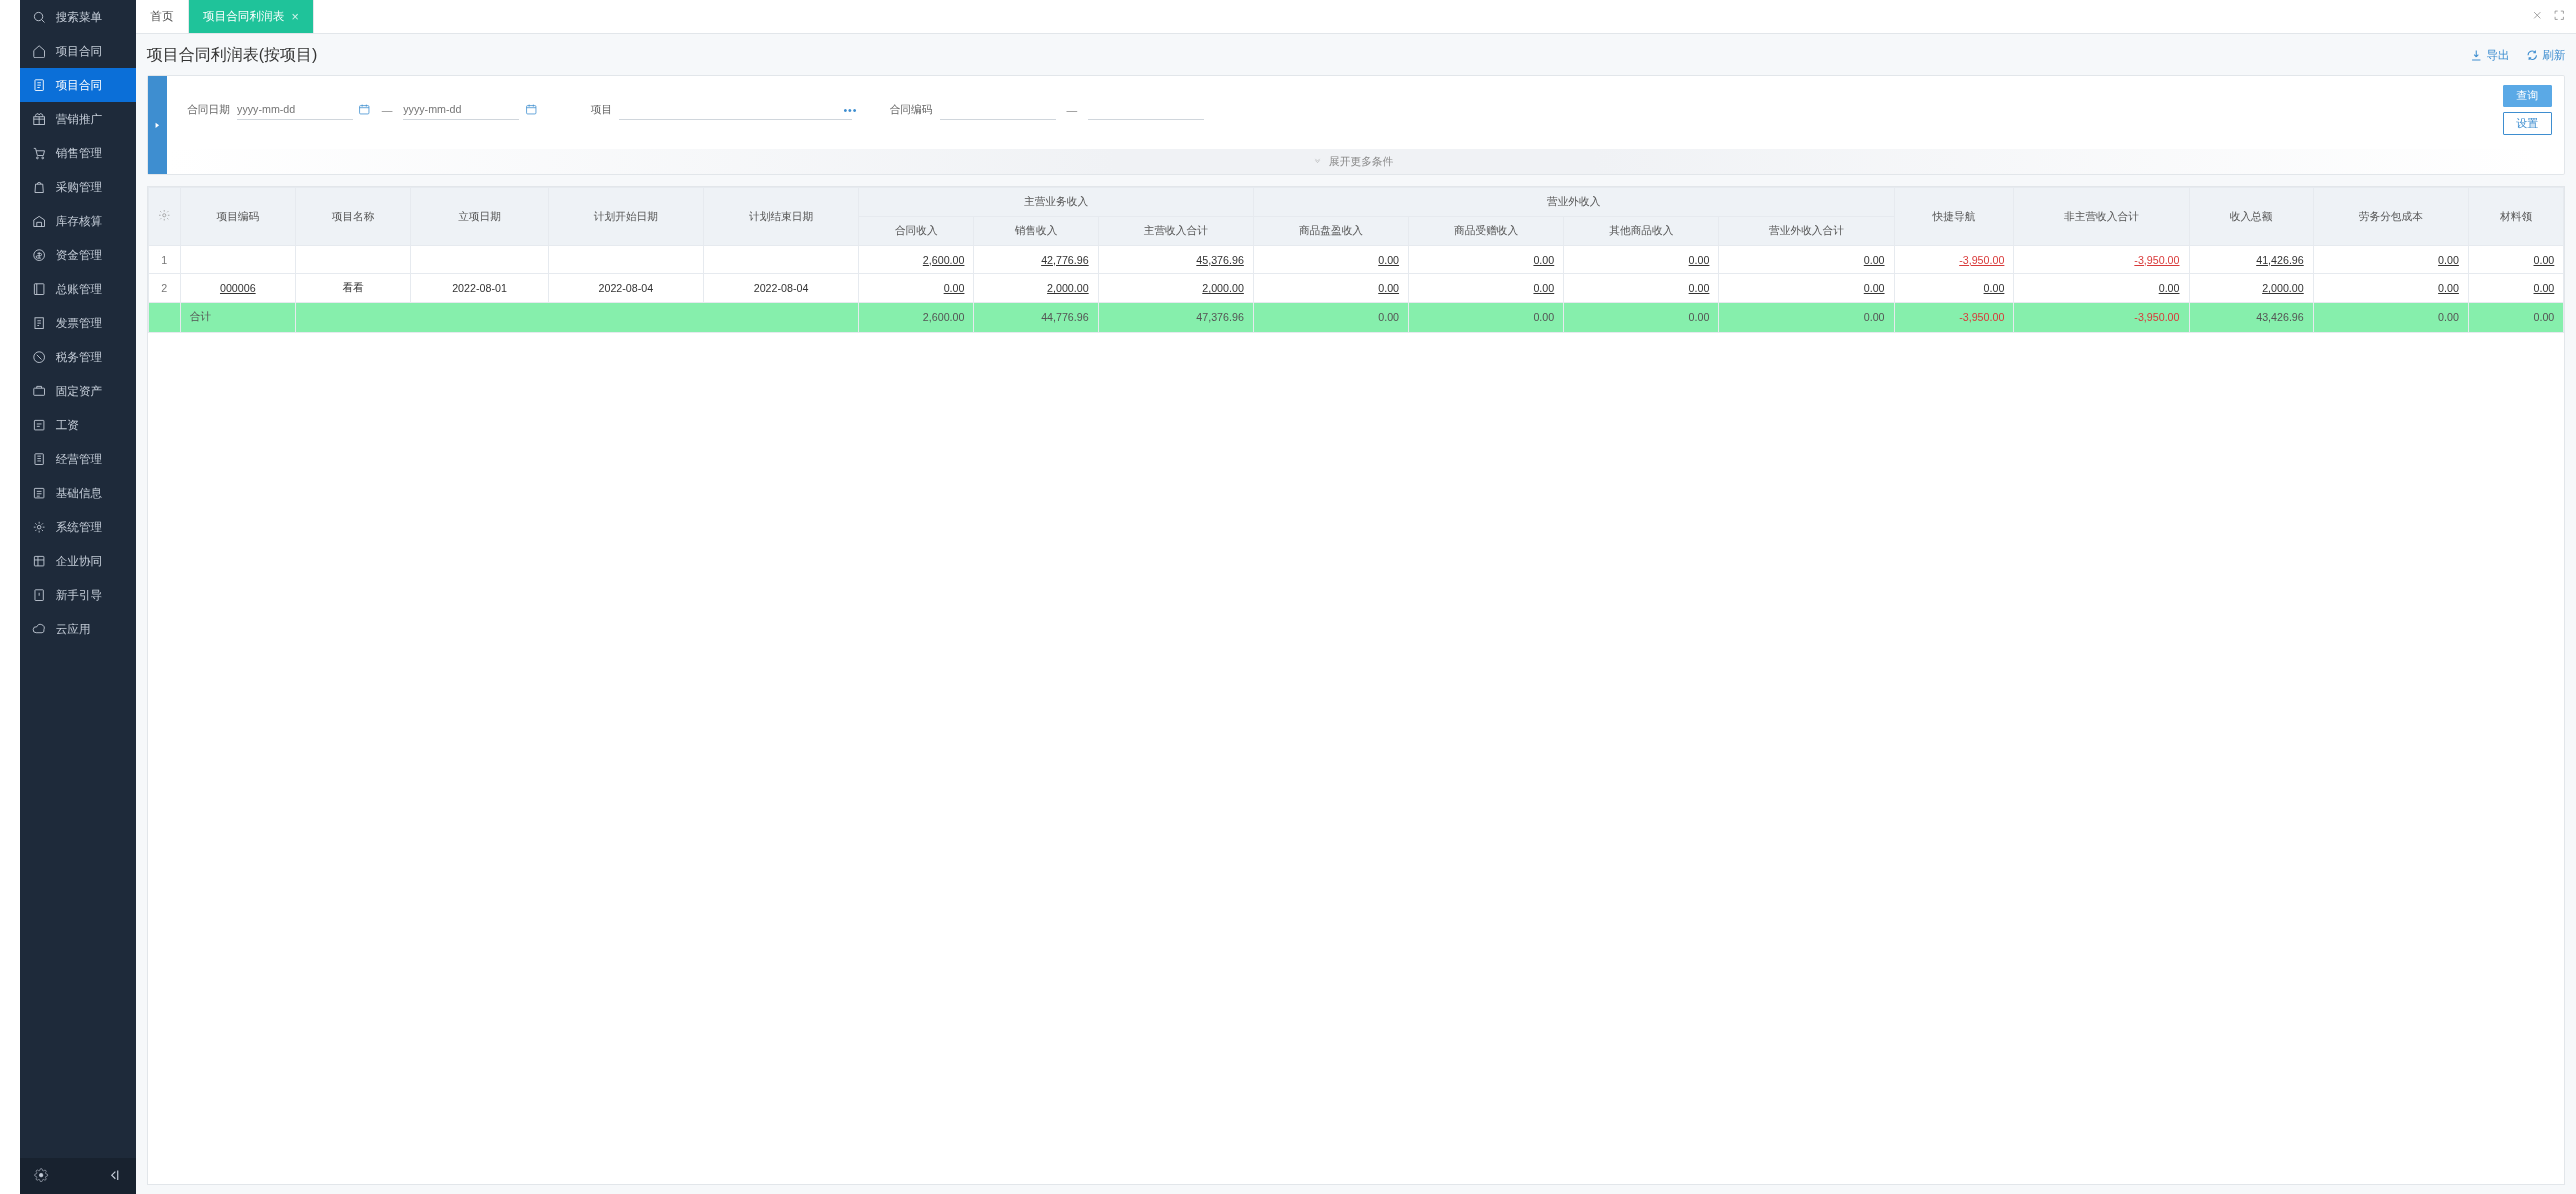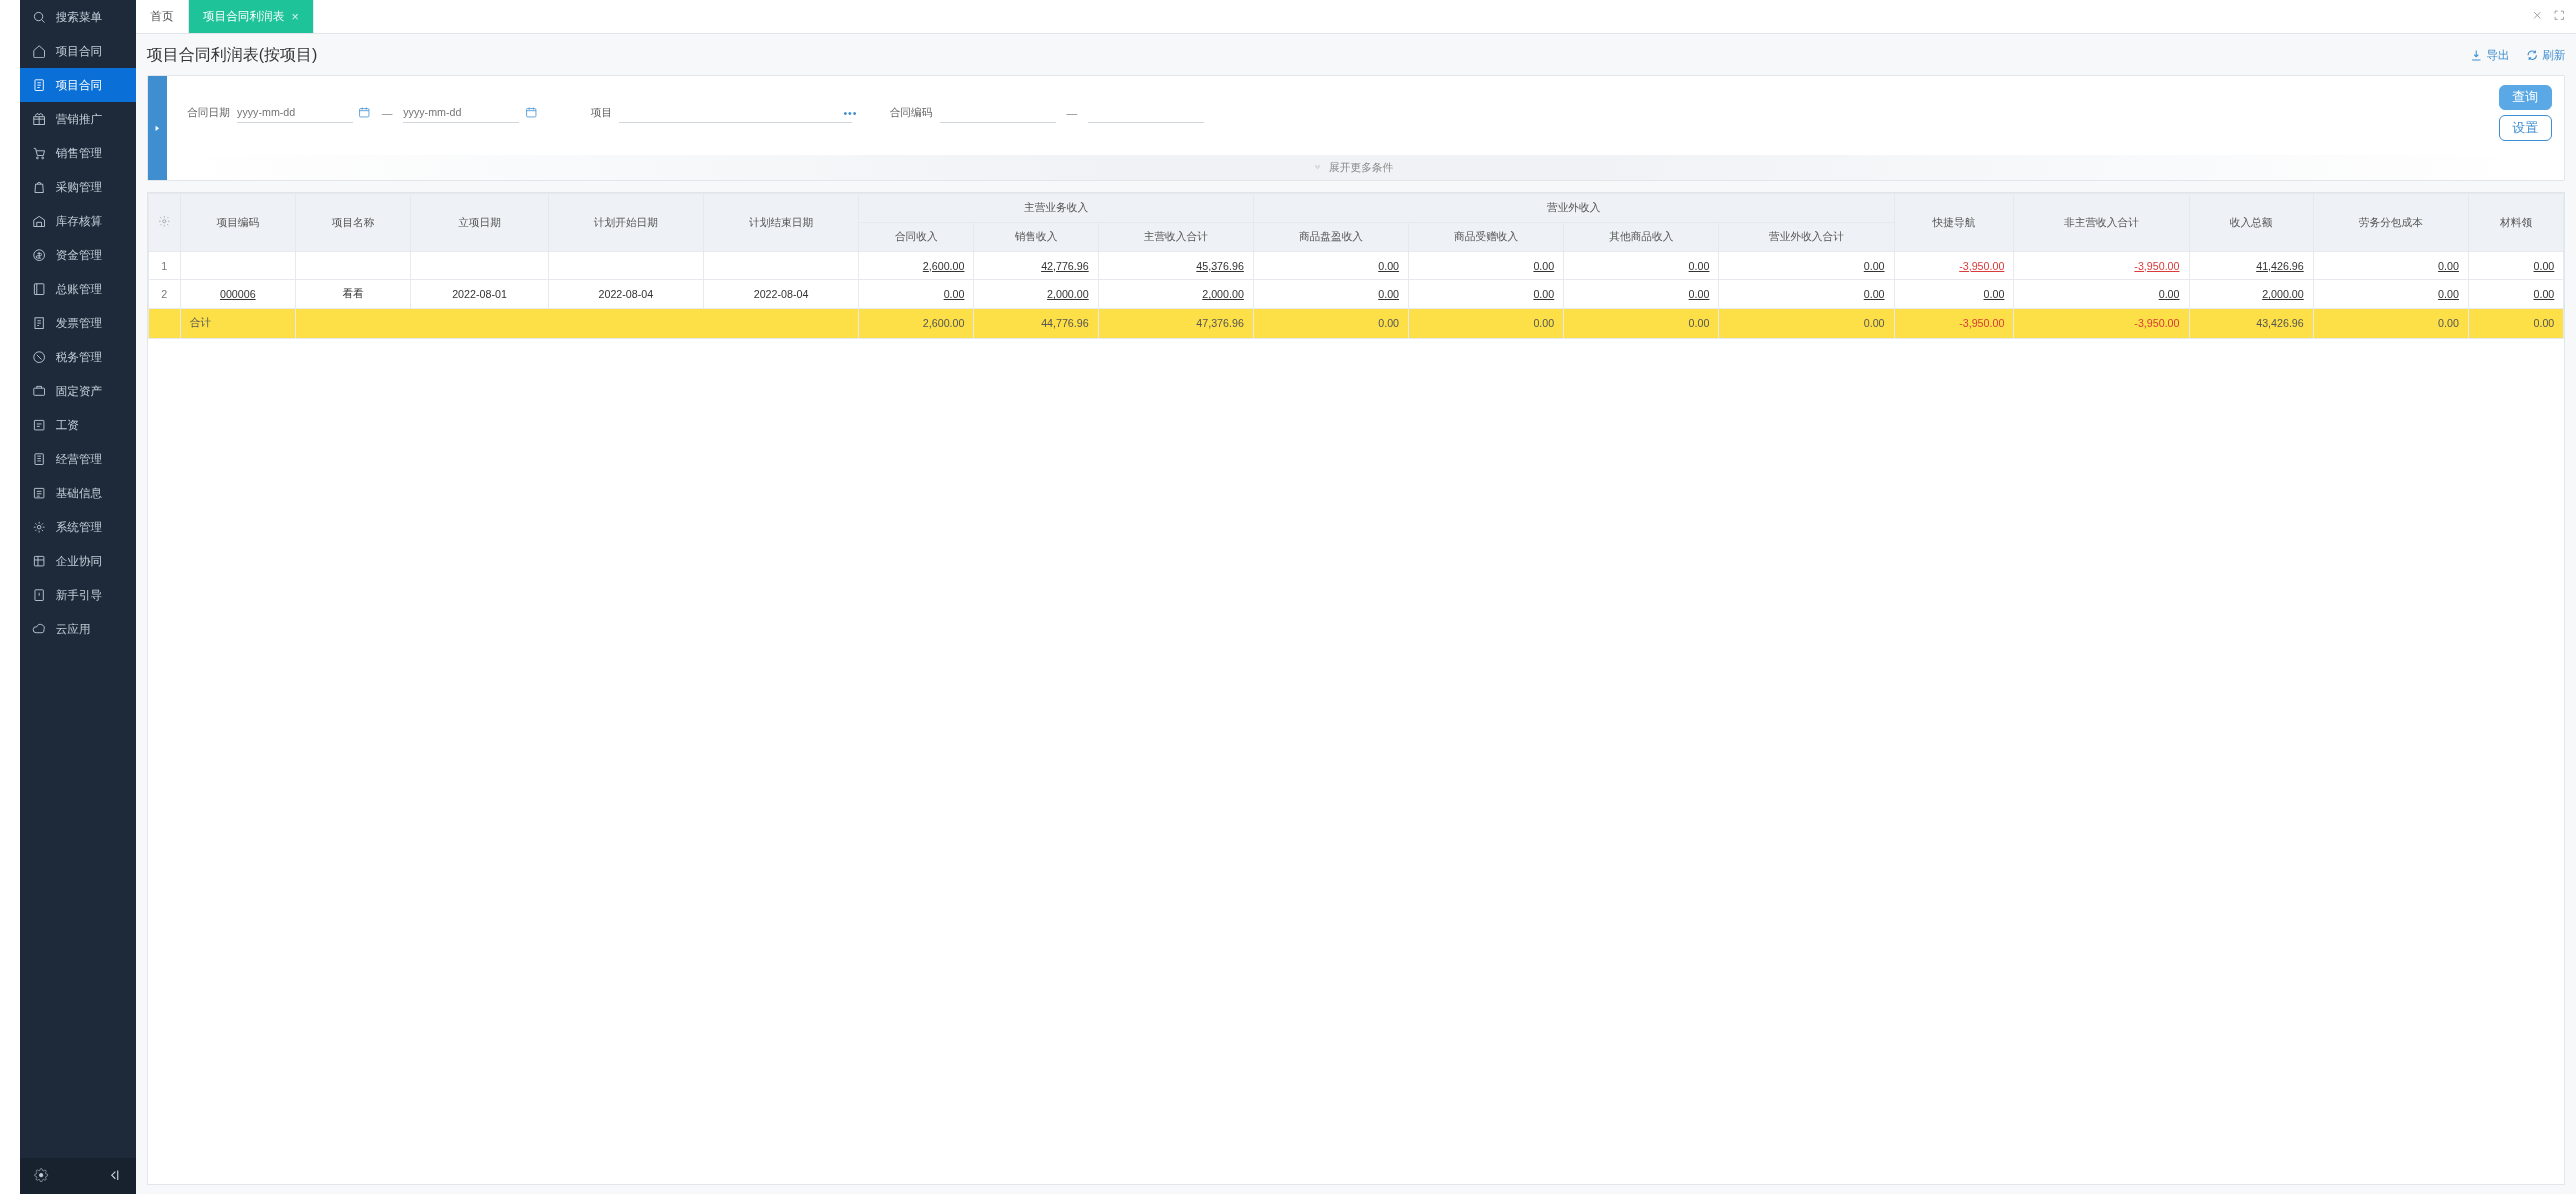--- a/index.html
+++ b/index.html
@@ -47,21 +47,21 @@
     .filter-body { margin-left: 19.7px; padding: 9px 12.5px 0; display: flex; flex-wrap: wrap; align-items: center; gap: 9px 25px; }
     .filter-group { display: flex; align-items: center; gap: 7.2px; }
     .filter-label { color: #666; font-size: 10.7px; min-width: 50px; text-align: right; }
     .filter-input { border: none; border-bottom: 0.9px solid #d0d6dc; padding: 3.6px 0; font-size: 10.7px; width: 116px; outline: none; background: transparent; }
     .filter-input-wide { width: 233px; }
     .filter-dash { color: #888; margin: 0 3.6px; }
     .cal-icon { color: #3e8ed0; margin-left: -1.8px; }
     .cal-icon svg { width: 12.5px; height: 12.5px; stroke: currentColor; fill: none; stroke-width: 1.5; }
     .dots-icon { color: #3e8ed0; cursor: pointer; letter-spacing: 0.9px; margin-left: -16px; }
     .filter-buttons { margin-left: auto; display: flex; flex-direction: column; gap: 5.4px; }
-    .btn { padding: 2.7px 12.5px; border-radius: 6px; font-size: 13px; cursor: pointer; border: 0.9px solid transparent; }
+    .btn { padding: 2.7px 12.5px; border-radius: 1px; font-size: 11px; cursor: pointer; border: 0.9px solid transparent; }
     .btn-primary { background: #5aa9e6; color: #fff; border-color: #5aa9e6; }
     .btn-outline { background: #fff; color: #3e8ed0; border-color: #3e8ed0; }
     .expand-row { text-align: center; padding: 5.4px 0; color: #888; cursor: pointer; font-size: 10.7px; background: linear-gradient(to right, transparent 0%, #f0f2f5 40%, #f0f2f5 60%, transparent 100%); margin: 5.4px -12.5px 0; }
     .expand-row svg { width: 9px; height: 9px; stroke: currentColor; fill: none; margin-right: 3.6px; vertical-align: middle; }
     
     
     .table-wrap { flex: 1; background: #fff; border: 0.9px solid #e2e6ea; overflow: hidden; display: flex; flex-direction: column; margin-bottom: 9px; }
     .table-scroll { flex: 1; overflow: auto; }
     .table-scroll::-webkit-scrollbar { height: 10.7px; width: 10.7px; }
     .table-scroll::-webkit-scrollbar-thumb { background: #c0c6cc; border-radius: 5.4px; }
@@ -69,21 +69,21 @@
     table { border-collapse: collapse; min-width: 100%; }
     th, td { border: 0.9px solid #e6eaef; padding: 7.2px 9px; text-align: center; white-space: nowrap; font-size: 10.7px; }
     th { background: #eef2f6; color: #555; font-weight: 500; }
     th.group { background: #eef2f6; }
     td { color: #333; }
     td.num { text-align: right; }
     td.link { text-decoration: underline; cursor: pointer; }
     td.neg { color: #d93a3a; }
     .gear-cell { width: 32px; }
     .gear-cell svg { width: 12.5px; height: 12.5px; stroke: #999; fill: none; stroke-width: 1.5; }
-    tfoot td { background: #fde047; border-top: 0.9px solid #e2d8c0; color: #555; }
+    tfoot td { background: #86efac; border-top: 0.9px solid #e2d8c0; color: #555; }
     
     
     .rownum { color: #777; }
   </style>
 </head>
 <body>
 
 <div class="app">
 
   <div class="sidebar">

